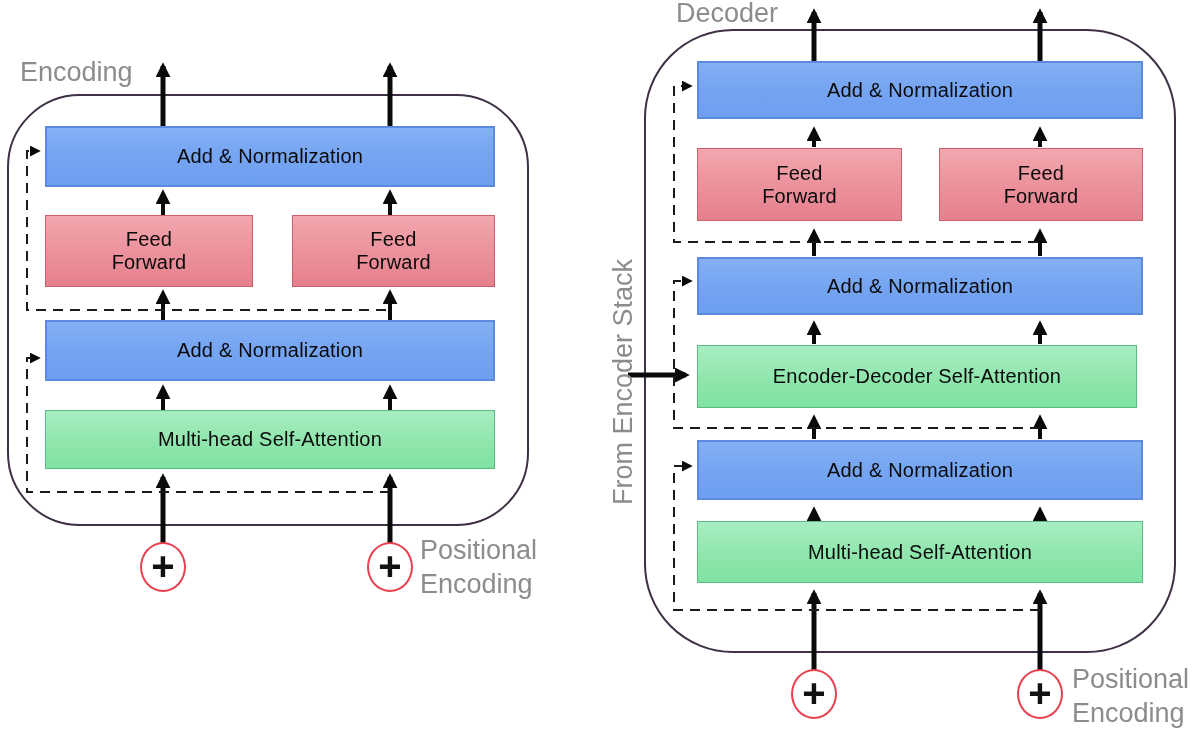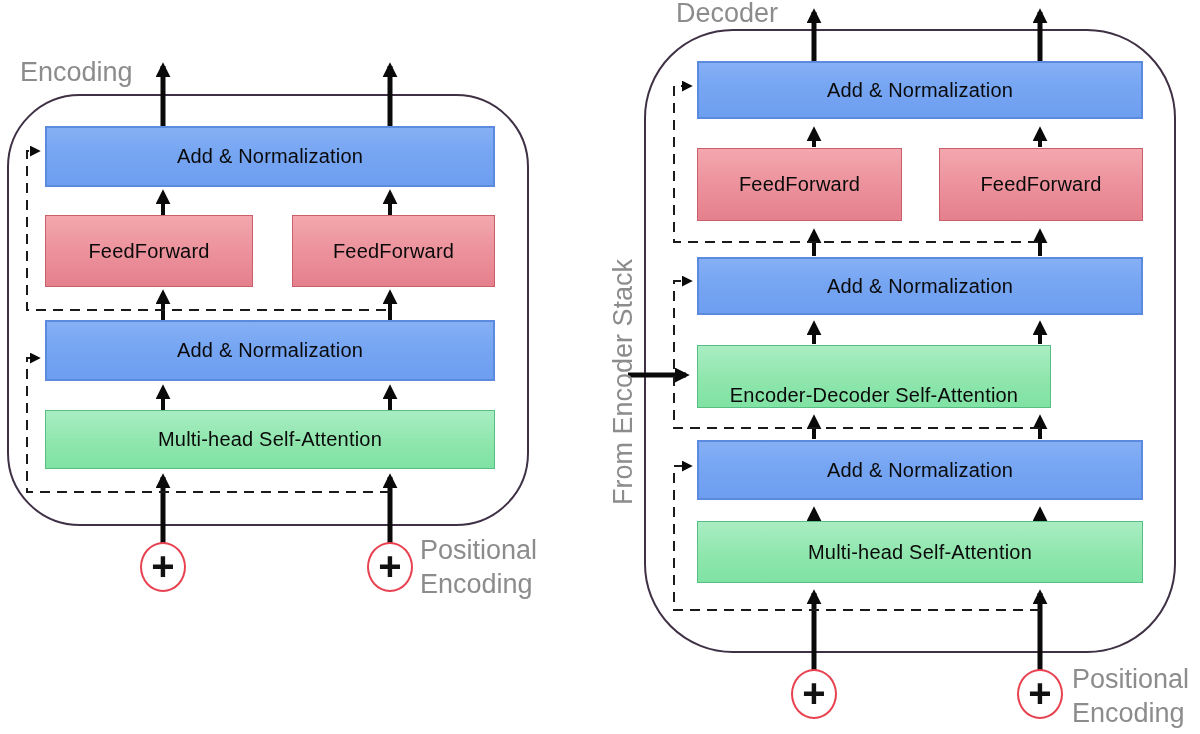--- a/index.html
+++ b/index.html
@@ -18,21 +18,21 @@
     border:2px solid #5b8ade;
   }
   .box.green{
     background:linear-gradient(180deg,#a9edc2 0%,#8fe6ad 55%,#7fe2a3 100%);
     border:1.5px solid #57bd82;
   }
   .box.pink{
     background:linear-gradient(180deg,#f3a7ae 0%,#ec929c 50%,#e5808d 100%);
     border:1.5px solid #c95f6a;
   }
-  .box.two-line{flex-direction:row;line-height:1.15;}
+  .box.two-line{flex-direction:column;line-height:1.15;}
   .gray-label{
     position:absolute;color:#8c8c8c;font-size:27px;white-space:nowrap;
   }
   .pos-label{line-height:1.27;}
   .vertical-label{
     transform:translate(-50%,-50%) rotate(-90deg);
     transform-origin:center center;
   }
   .plus-circle{
     position:absolute;width:46px;height:50px;border:2px solid #e84150;
@@ -155,21 +155,21 @@
   </div>
   <div class="box pink two-line" style="left:939px;top:148px;width:204px;height:73px;">
     <span>Feed</span>
     <span>Forward</span>
   </div>
 
   <div class="box blue" style="left:697px;top:257px;width:446px;height:58px;">
     <span>Add &amp; Normalization</span>
   </div>
 
-  <div class="box green" style="left:697px;top:345px;width:354px;height:63px;align-items:flex-end;">
+  <div class="box green" style="left:697px;top:345px;width:440px;height:63px;">
     <span>Encoder-Decoder Self-Attention</span>
   </div>
 
   <div class="box blue" style="left:697px;top:440px;width:446px;height:60px;">
     <span>Add &amp; Normalization</span>
   </div>
 
   <div class="box green" style="left:697px;top:521px;width:446px;height:62px;">
     <span>Multi-head Self-Attention</span>
   </div>

